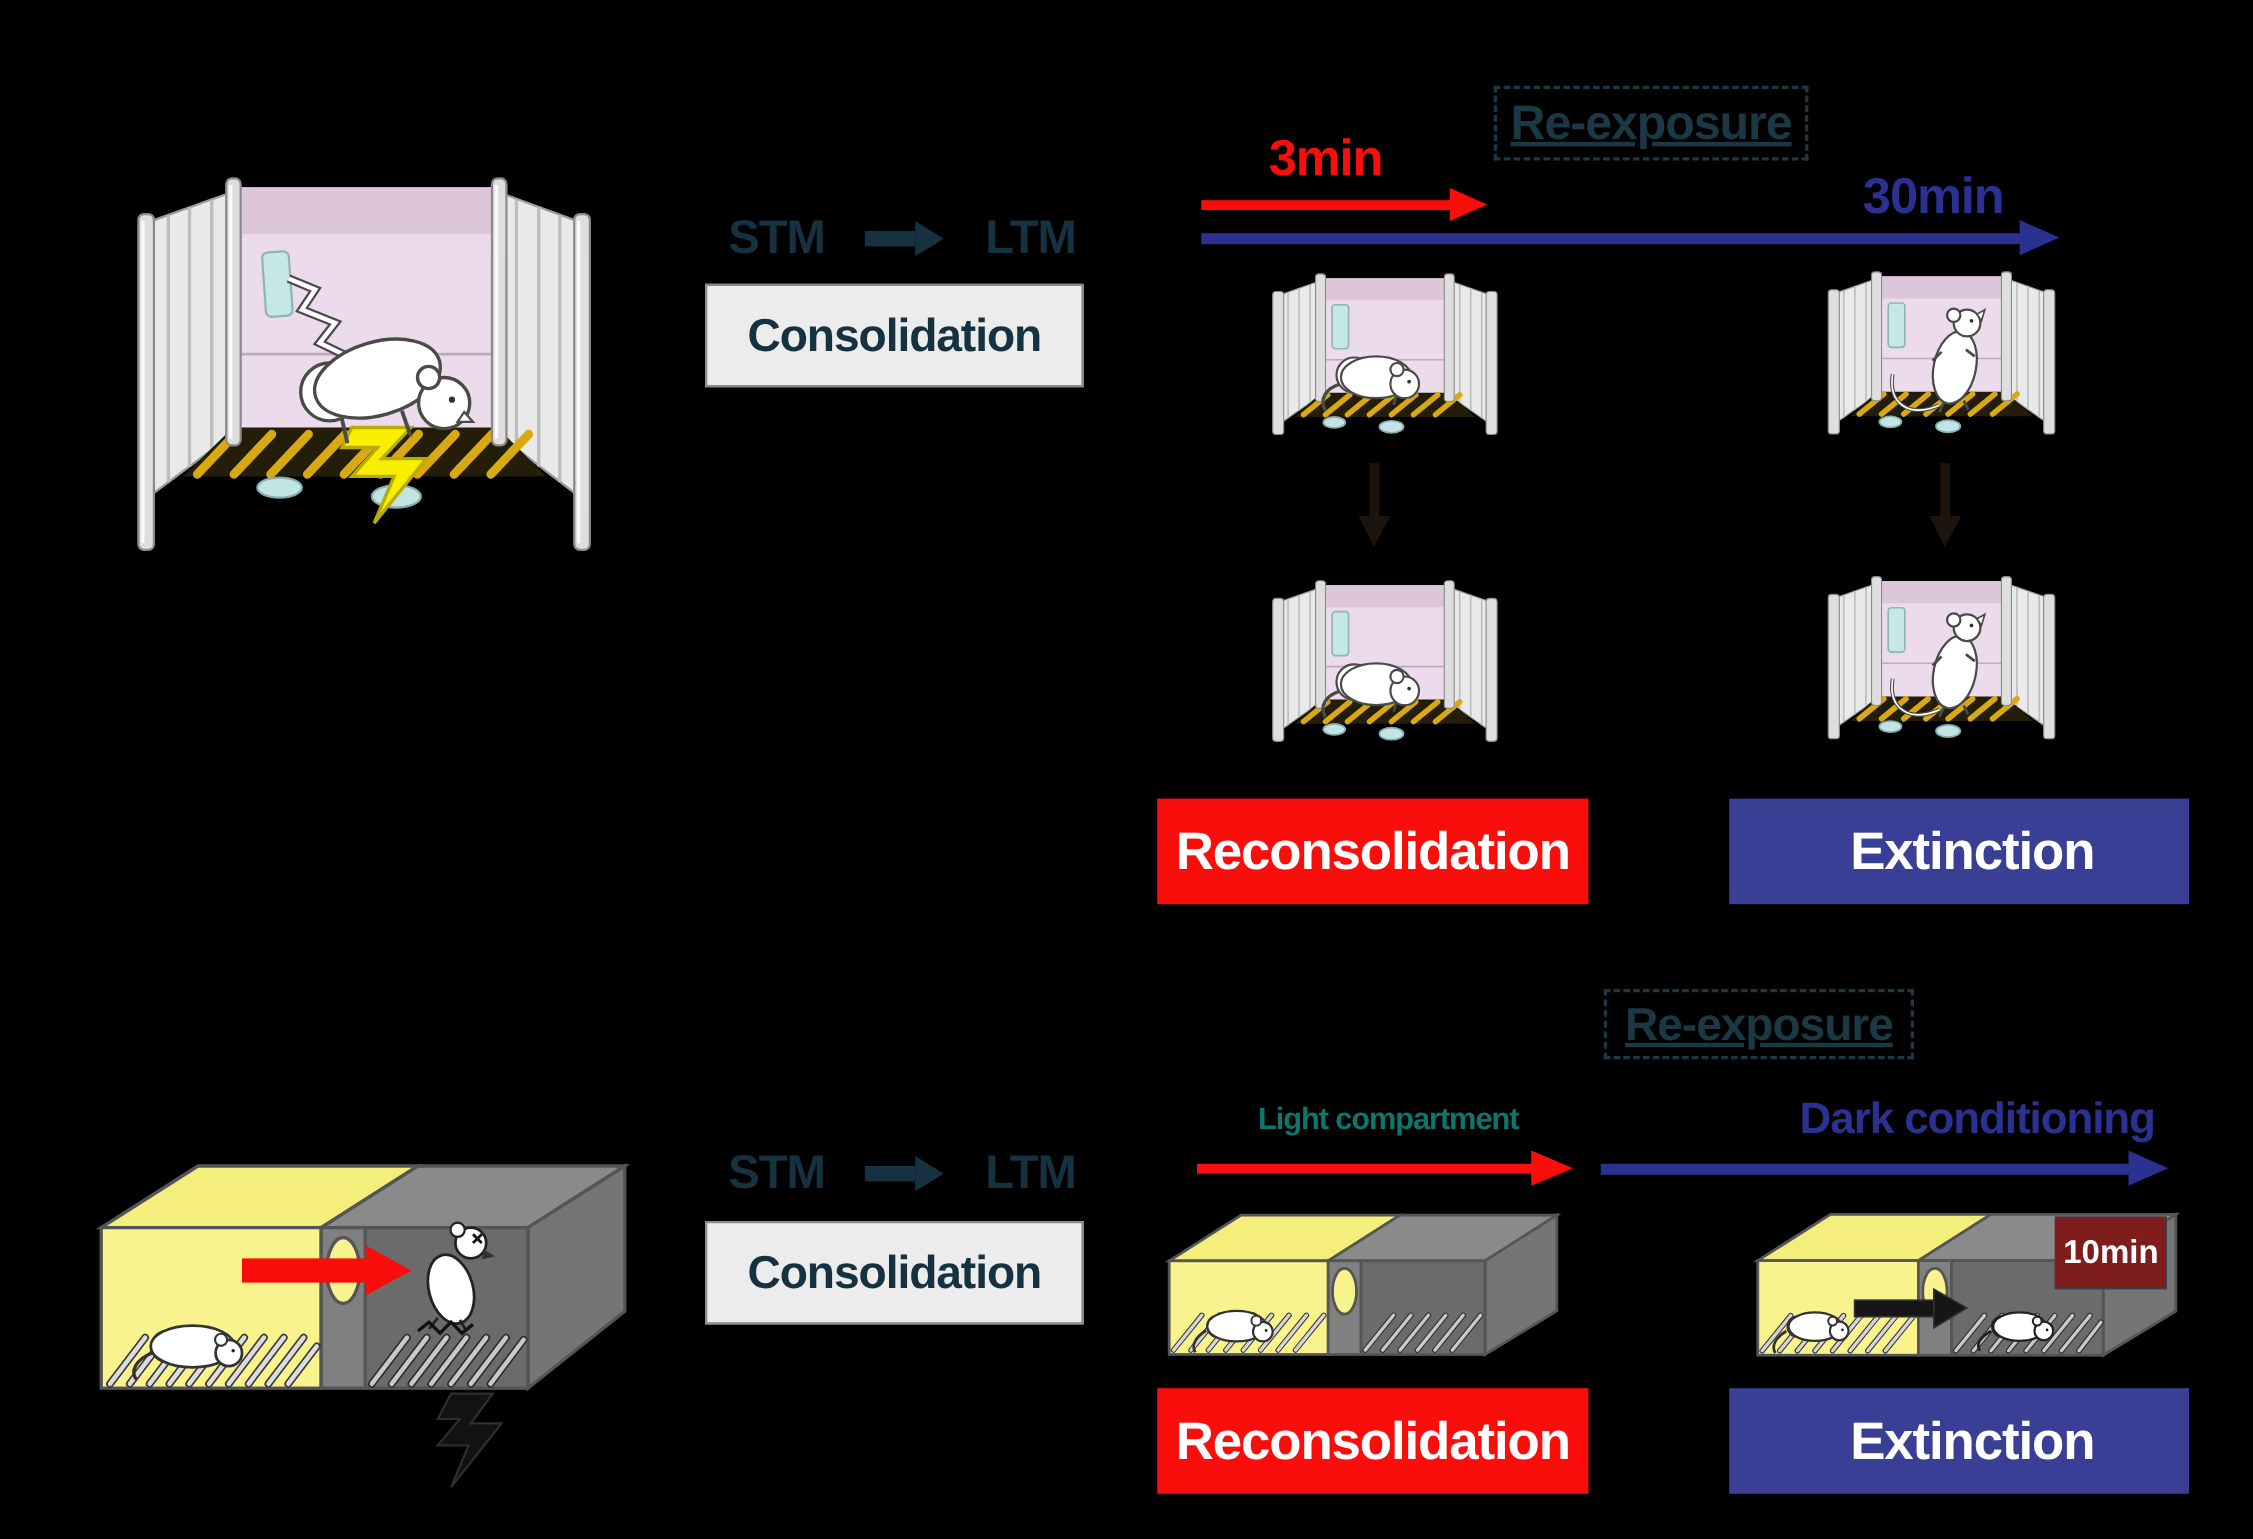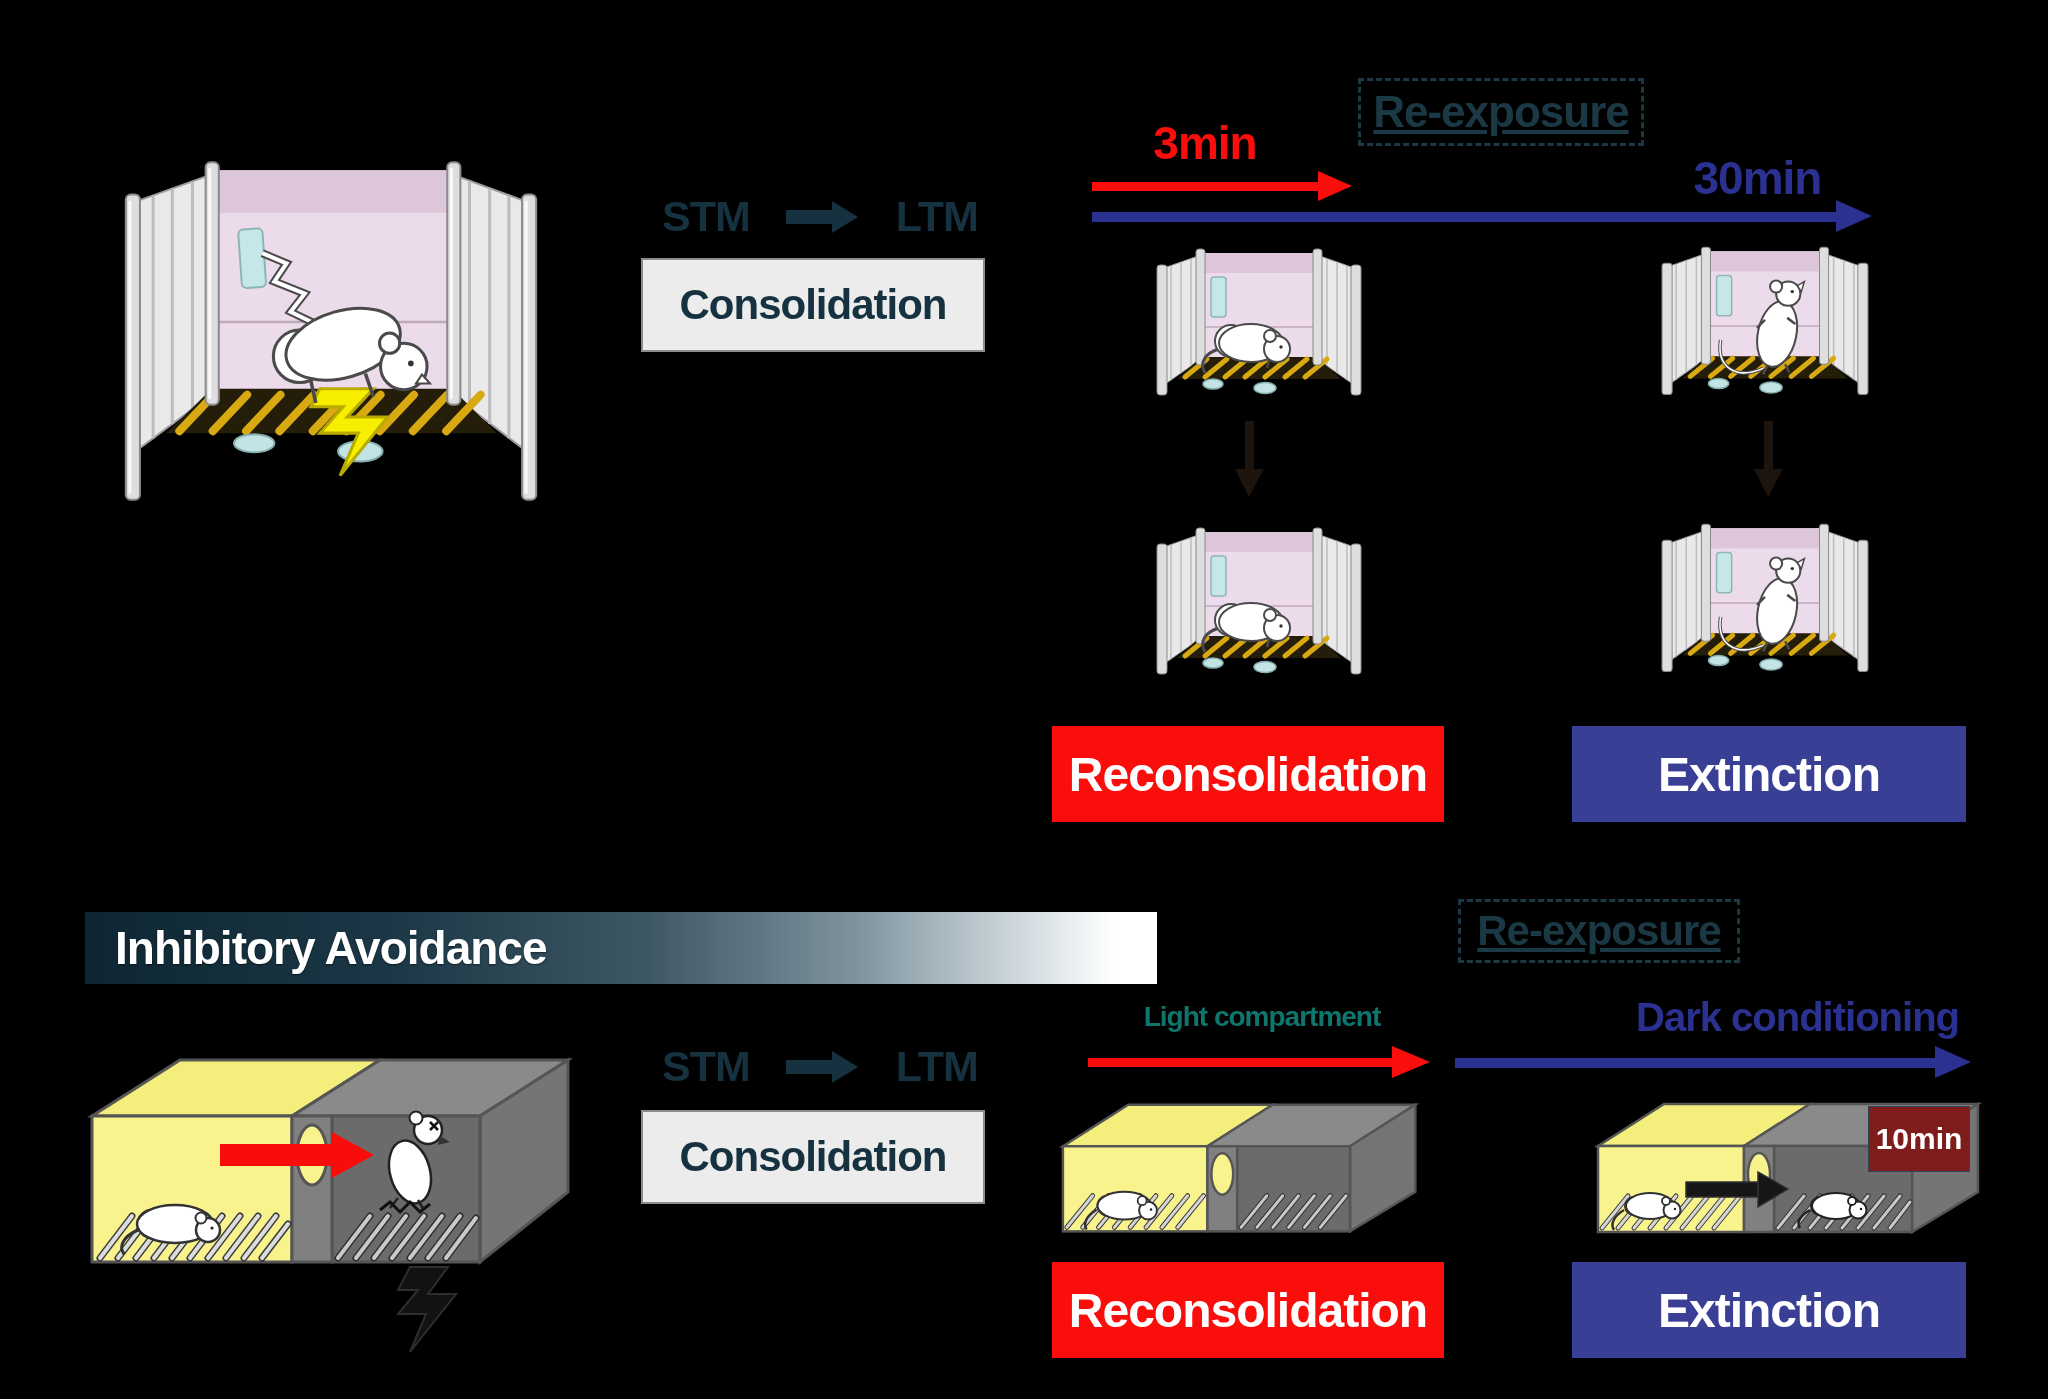--- a/index.html
+++ b/index.html
@@ -48,21 +48,21 @@
   #fc-freeze-2{left:1153px;top:517px;width:212px;height:190px;}
   #fc-rear-1{left:1658px;top:239px;width:214px;height:186px;}
   #fc-rear-2{left:1658px;top:513px;width:214px;height:192px;}
   #ia-large{left:80px;top:1052px;width:530px;height:335px;}
   #ia-small-light{left:1053px;top:1098px;width:396px;height:140px;}
   #ia-small-dark{left:1588px;top:1098px;width:424px;height:140px;}
   
   .bar{height:96px;display:flex;align-items:center;justify-content:center;color:#fff;
     font-size:48px;font-weight:700;letter-spacing:-1px;}
   .bar.red{background:#fa0e0b;}
-  .bar.blue{background:#3a3f96;}
+  .bar.blue{background:#3a3f96;padding-left:24px;}
   #bar-recon-fc{left:1052px;top:726px;width:392px;}
   #bar-ext-fc{left:1572px;top:726px;width:394px;}
   #bar-recon-ia{left:1052px;top:1262px;width:392px;}
   #bar-ext-ia{left:1572px;top:1262px;width:394px;}
   
   #badge-10min{left:1868px;top:1106px;width:100px;height:64px;background:#7f1d1d;border:1px solid #2c4654;
     display:flex;align-items:center;justify-content:center;color:#fff;font-size:30px;font-weight:700;}
 </style>
 </head>
 <body>
@@ -338,23 +338,20 @@
     <line x1="126" y1="124" x2="130" y2="132" stroke="#4a4a4a" stroke-width="2.5"></line>
   </svg>
 
   <div class="abs bar red" id="bar-recon-fc">
     <span>Reconsolidation</span>
   </div>
   <div class="abs bar blue" id="bar-ext-fc">
     <span>Extinction</span>
   </div>
 
-  <div class="abs banner" id="banner-ia">
-    <span>Inhibitory Avoidance</span>
-  </div>
 
   <svg class="abs" id="ia-large" viewBox="0 0 530 335">
 
     <polygon points="12,64 100,8 300,8 212,64" fill="#f4ef7c" stroke="#555" stroke-width="3"></polygon>
     <polygon points="212,64 300,8 488,8 400,64" fill="#8a8a8a" stroke="#555" stroke-width="3"></polygon>
 
     <polygon points="400,64 488,8 488,140 400,210" fill="#757575" stroke="#555" stroke-width="3"></polygon>
 
     <rect x="12" y="64" width="200" height="146" fill="#f8f38c" stroke="#555" stroke-width="3"></rect>
     <rect x="252" y="64" width="148" height="146" fill="#6b6b6b" stroke="#555" stroke-width="3"></rect>

